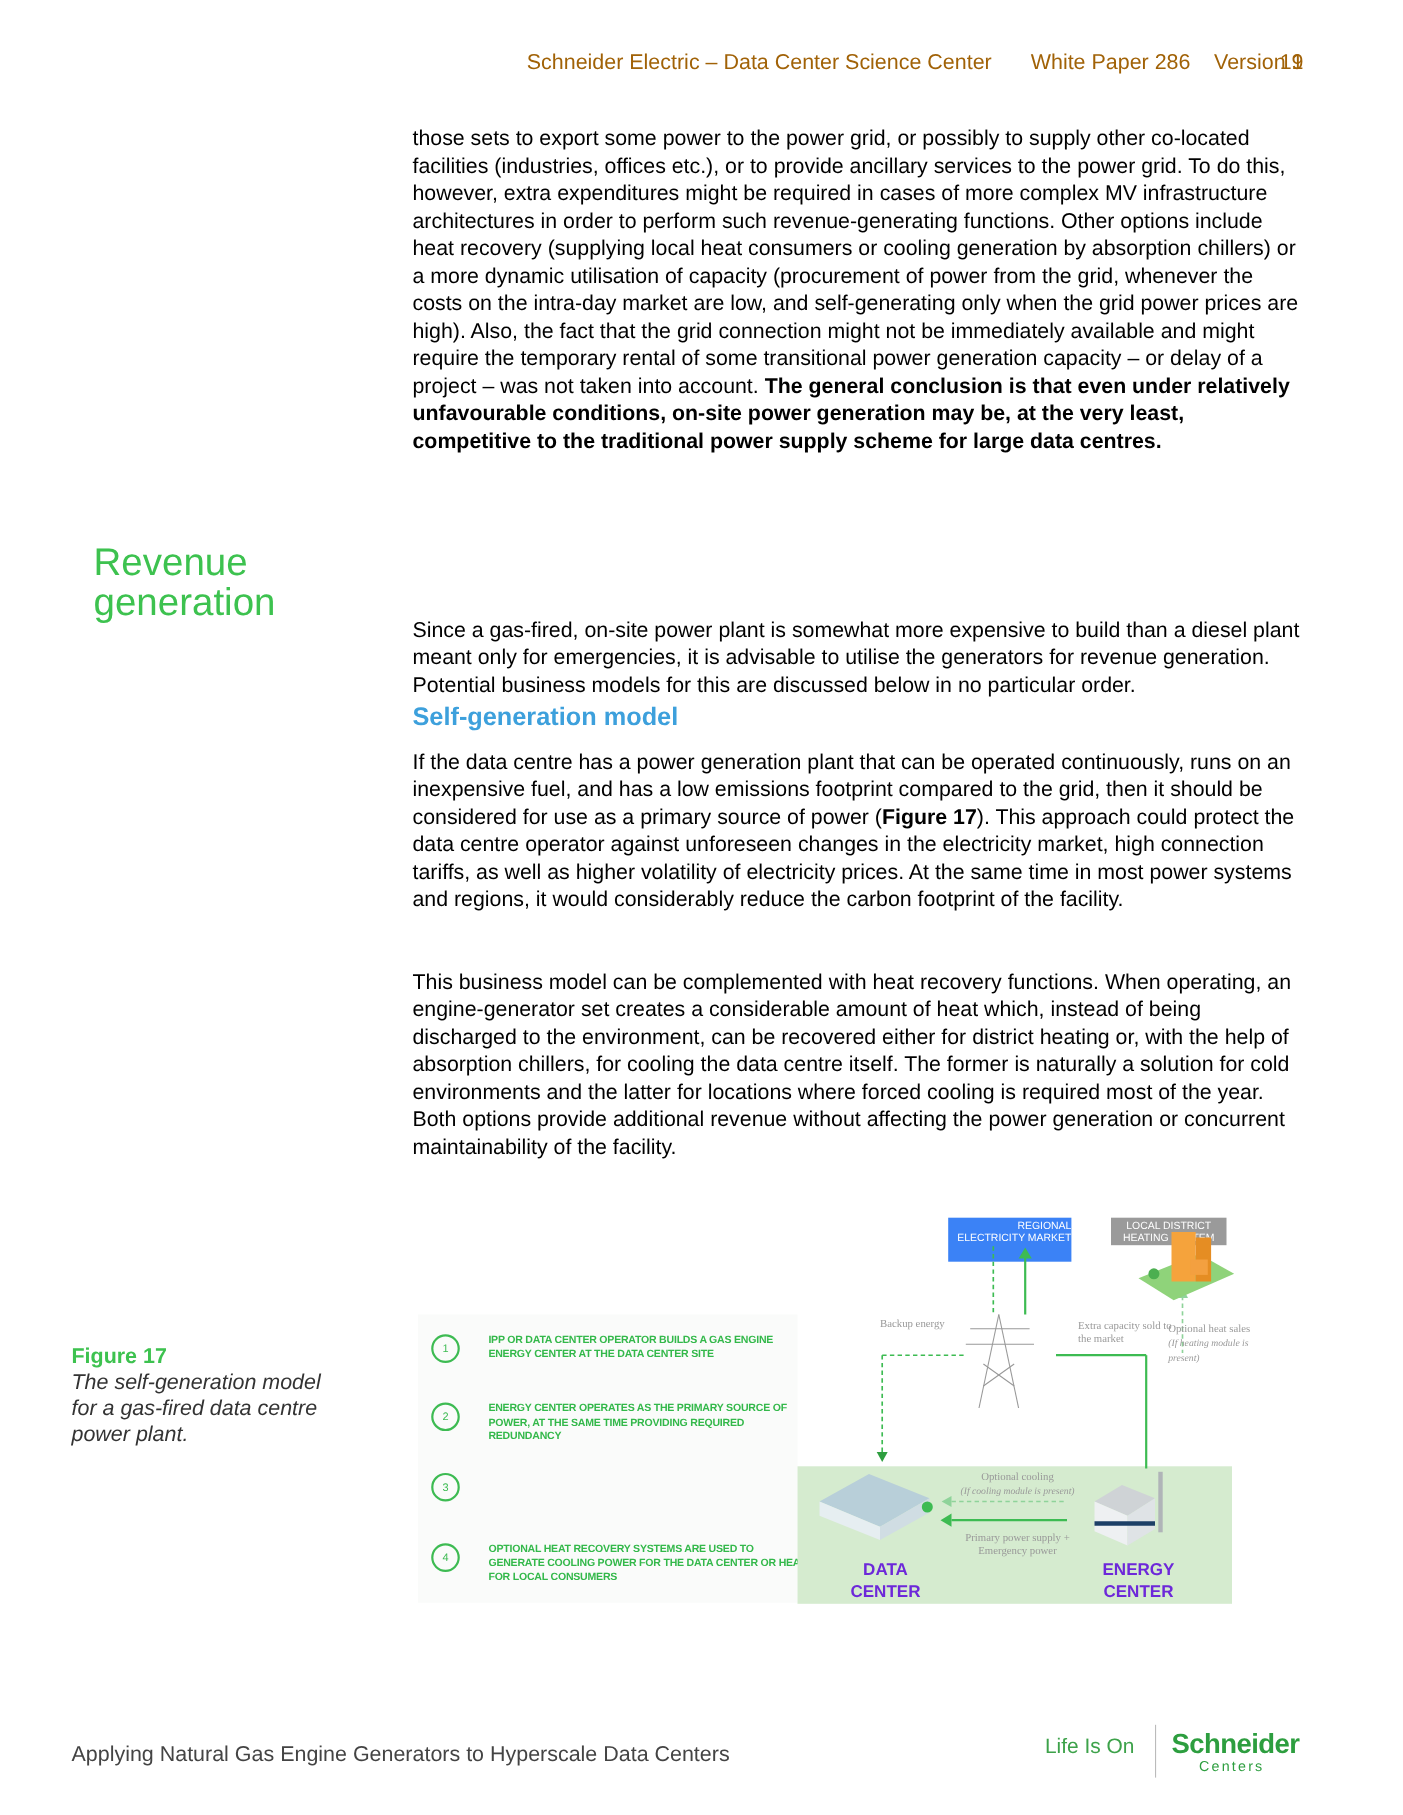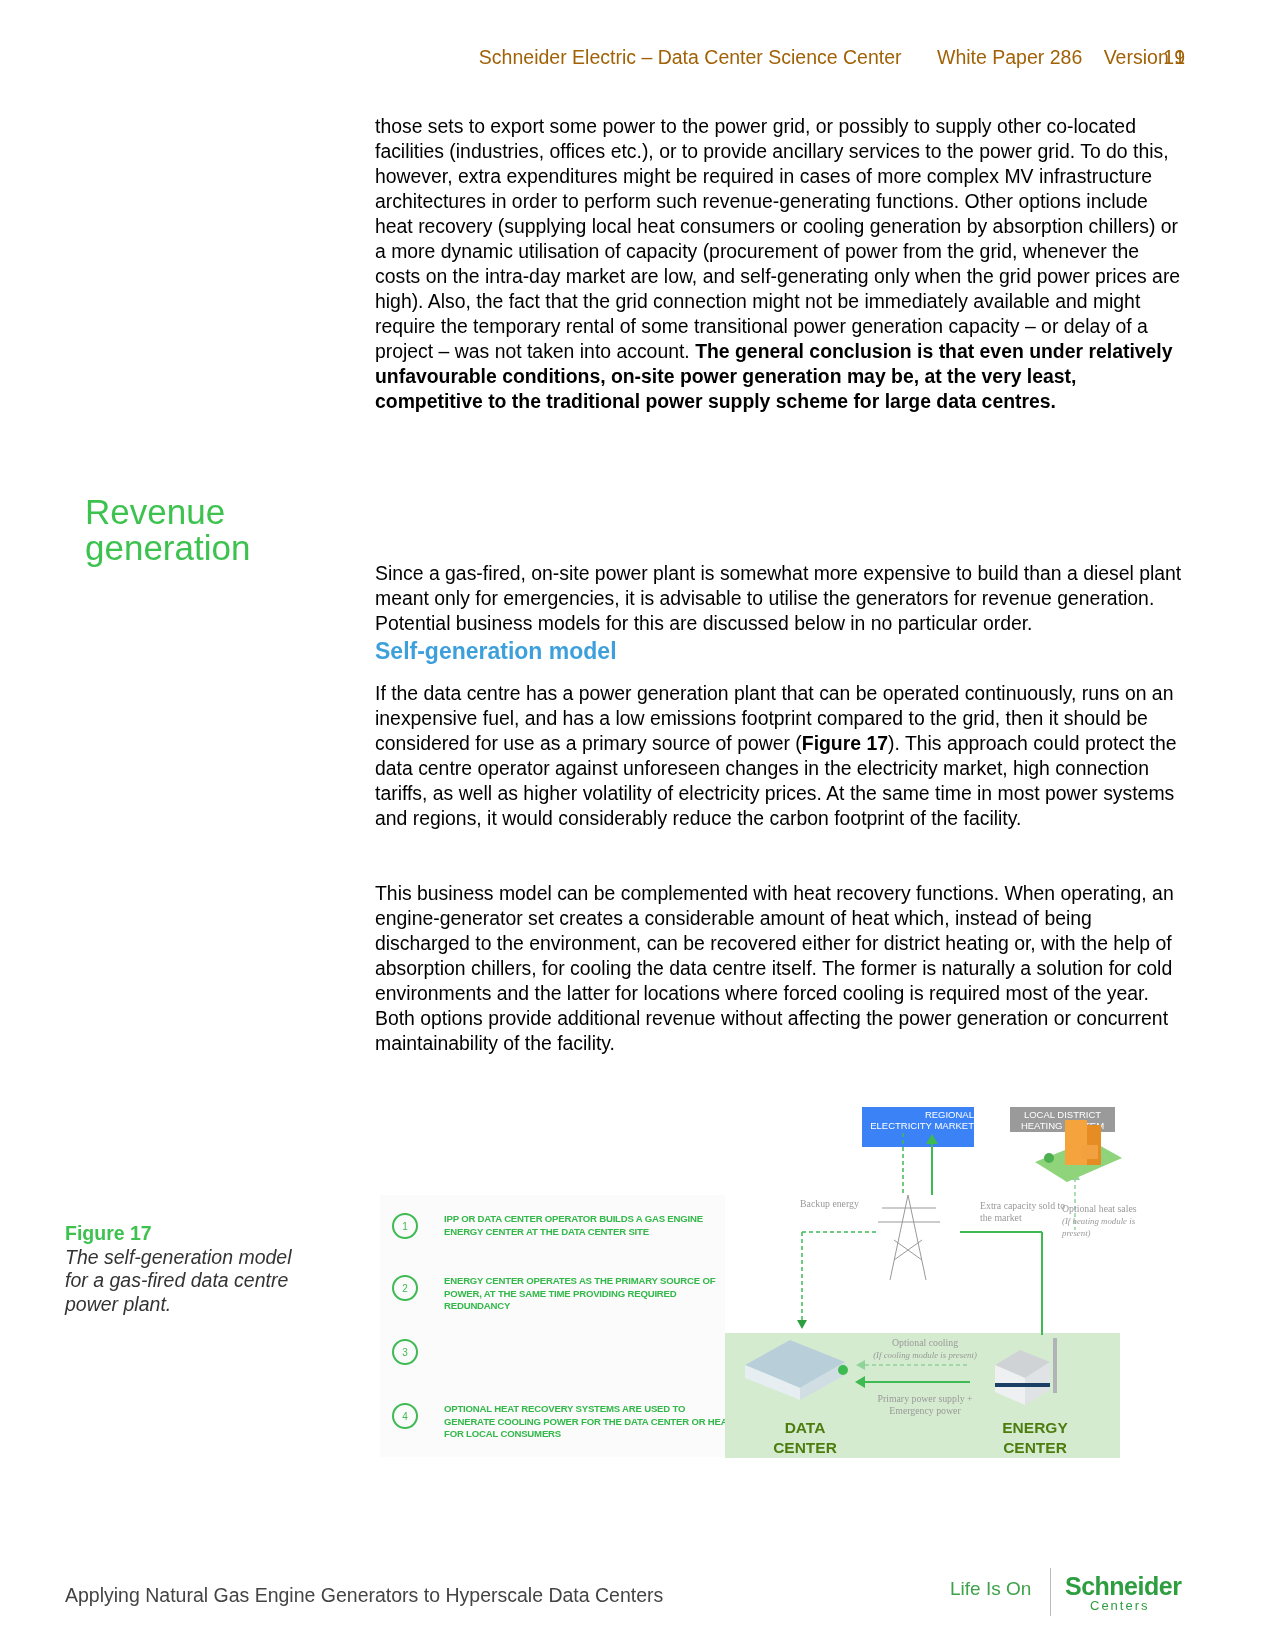--- a/index.html
+++ b/index.html
@@ -32,21 +32,21 @@
   .step .circ { width:26px; height:26px; border:2.5px solid #3dbb52; border-radius:50%; font-size:10px; color:#3dbb52;
                 display:flex; align-items:center; justify-content:center; flex:none; box-sizing:border-box; }
   .step .stxt { margin-left:26px; font-size:9.6px; font-weight:bold; color:#33b84a; line-height:12.5px; width:290px; letter-spacing:-0.2px; }
   .s1 { top:18px; } .s2 { top:80px; } .s3 { top:144px; } .s4 { top:208px; }
 
   .green-bg { position:absolute; left:355px; top:233px; width:395px; height:125px; background:#d5ebcf; }
   .box-market { position:absolute; left:492px; top:7px; width:112px; height:40px; background:#3b82f6; color:#fff; font-size:9.5px; text-align:right; line-height:11px; padding-top:2px; box-sizing:border-box; }
   .box-heating { position:absolute; left:640px; top:7px; width:105px; height:25px; background:#9a9a9a; color:#fff; font-size:9.5px; text-align:center; line-height:11px; padding-top:2px; box-sizing:border-box; }
   .lbl { position:absolute; font-size:9.8px; color:#999; line-height:12px;font-family:Liberation Serif, serif; }
   .lbl i { font-size:8.8px; }
-  .big { position:absolute; font-size:15.5px; font-weight:bold; color:#4d7c0f; text-align:center; line-height:20px; }
+  .big { position:absolute; font-size:15.5px; font-weight:bold; color:#6d28d9; text-align:center; line-height:20px; }
 
   .footer-title { position:absolute; left:65px; top:1584px; font-size:19.5px; color:#444; }
   .footer-logo { position:absolute; left:950px; top:1568px; width:250px; height:50px; }
   .lifeison { position:absolute; left:0; top:10px; font-size:19px; color:#3da24a; }
   .vsep { position:absolute; left:100px; top:0; width:1px; height:48px; background:#bbb; }
   .sch { position:absolute; left:115px; top:4px; font-size:25px; font-weight:bold; color:#2d9e3f; letter-spacing:-0.5px; }
   .sch-el { position:absolute; left:140px; top:30px; font-size:13px; color:#2d9e3f; letter-spacing:2px; }
 </style>
 </head>
 <body>

